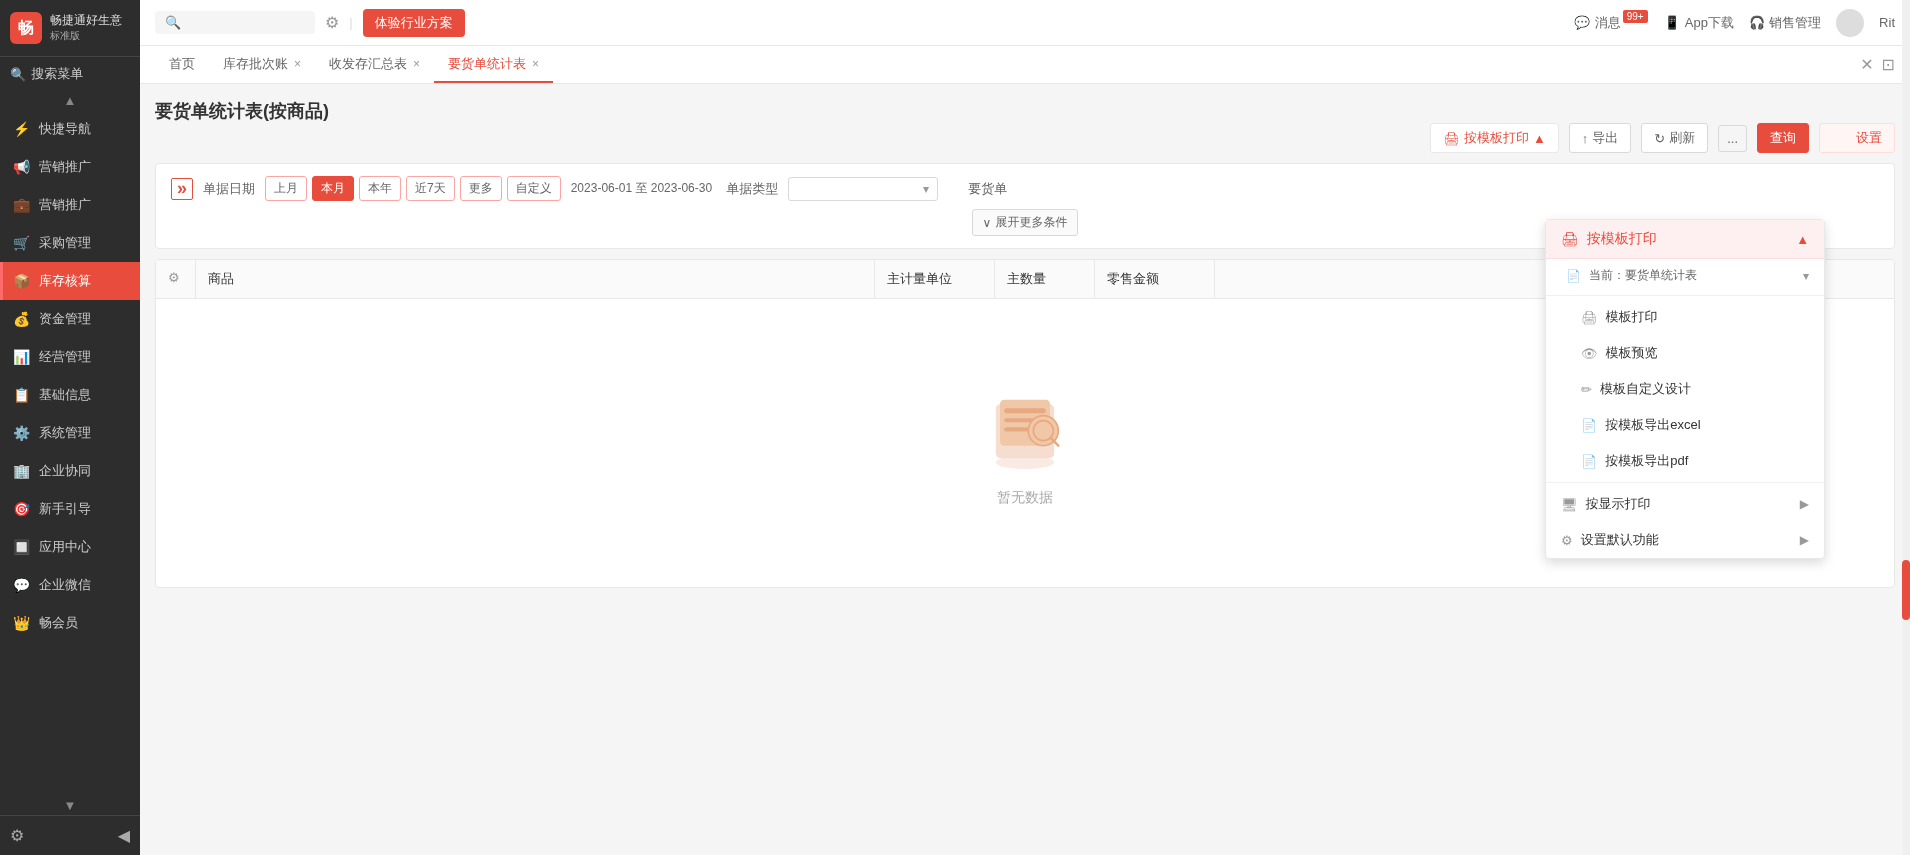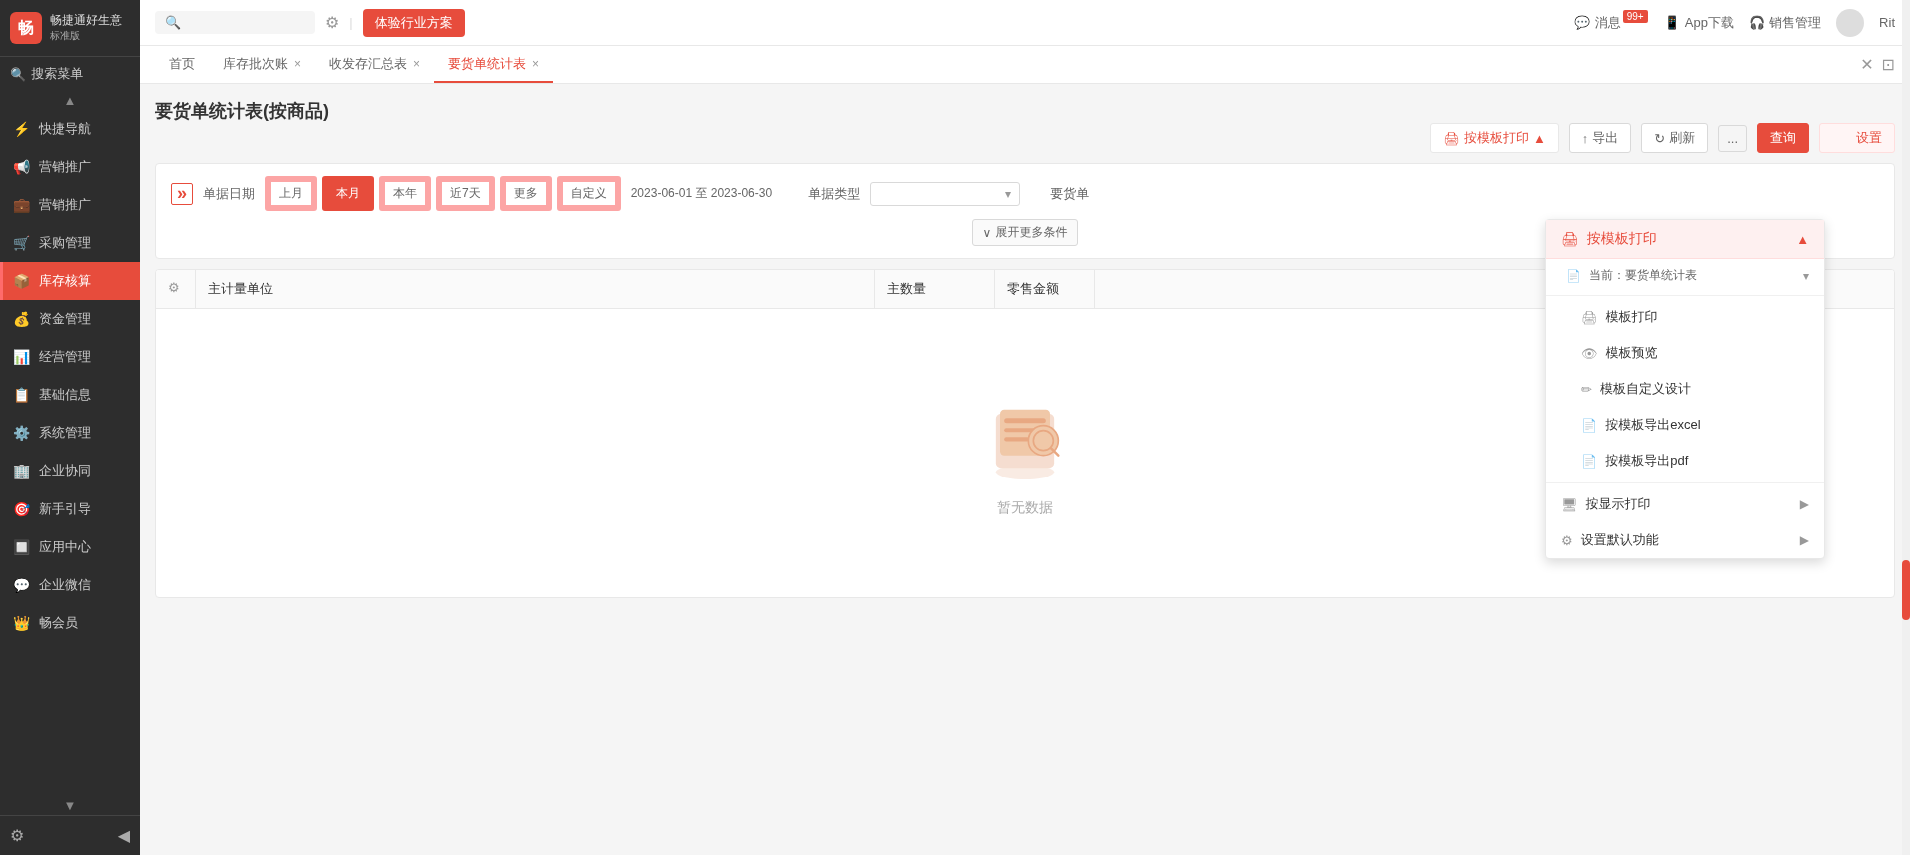--- a/index.html
+++ b/index.html
@@ -225,31 +225,31 @@
       border-radius: 2px;
     }
     .filter-label { color: #666; font-size: 13px; white-space: nowrap; }
     .date-buttons {
       display: flex;
       gap: 5px;
       align-items: center;
     }
     .date-btn {
       padding: 3px 8px;
-      border: 6px solid #fca5a5;
+      border: 1px solid #fca5a5;
       border-radius: 3px;
       cursor: pointer;
       font-size: 12px;
       color: #666;
       background: #fff;
     }
     .date-btn.active { background: #e74c3c; color: white; border-color: #e74c3c; font-family: Liberation Serif, serif; }
     .date-range { color: #666; font-size: 12px; }
 
-    .filter-type-label { color: #666; font-size: 13px; margin-left: 26px; }
+    .filter-type-label { color: #666; font-size: 13px; margin-left: 4px; }
     .filter-select {
       border: 1px solid #d9d9d9;
       border-radius: 3px;
       padding: 4px 25px 4px 8px;
       font-size: 12px;
       color: #666;
       background: #fff;
       cursor: pointer;
       min-width: 120px;
       position: relative;
@@ -627,20 +627,21 @@
         <div class="expand-more-btn">
           <span>∨</span>
           <span>展开更多条件</span>
         </div>
       </div>
     </div>
 
     <div class="table-container">
       <div class="table-header">
         <div class="table-header-cell table-gear">⚙</div>
+        <div class="table-header-cell">商品</div>
         <div class="table-header-cell">主计量单位</div>
         <div class="table-header-cell">主数量</div>
         <div class="table-header-cell">零售金额</div>
         <div class="table-header-cell"></div>
       </div>
       <div class="table-empty">
 
         <svg class="empty-icon" viewBox="0 0 120 120" xmlns="http://www.w3.org/2000/svg">
           <ellipse cx="60" cy="100" rx="35" ry="8" fill="#f5ddd0" opacity="0.6"></ellipse>
           <rect x="25" y="30" width="70" height="65" rx="6" fill="#f5ddd0"></rect>

